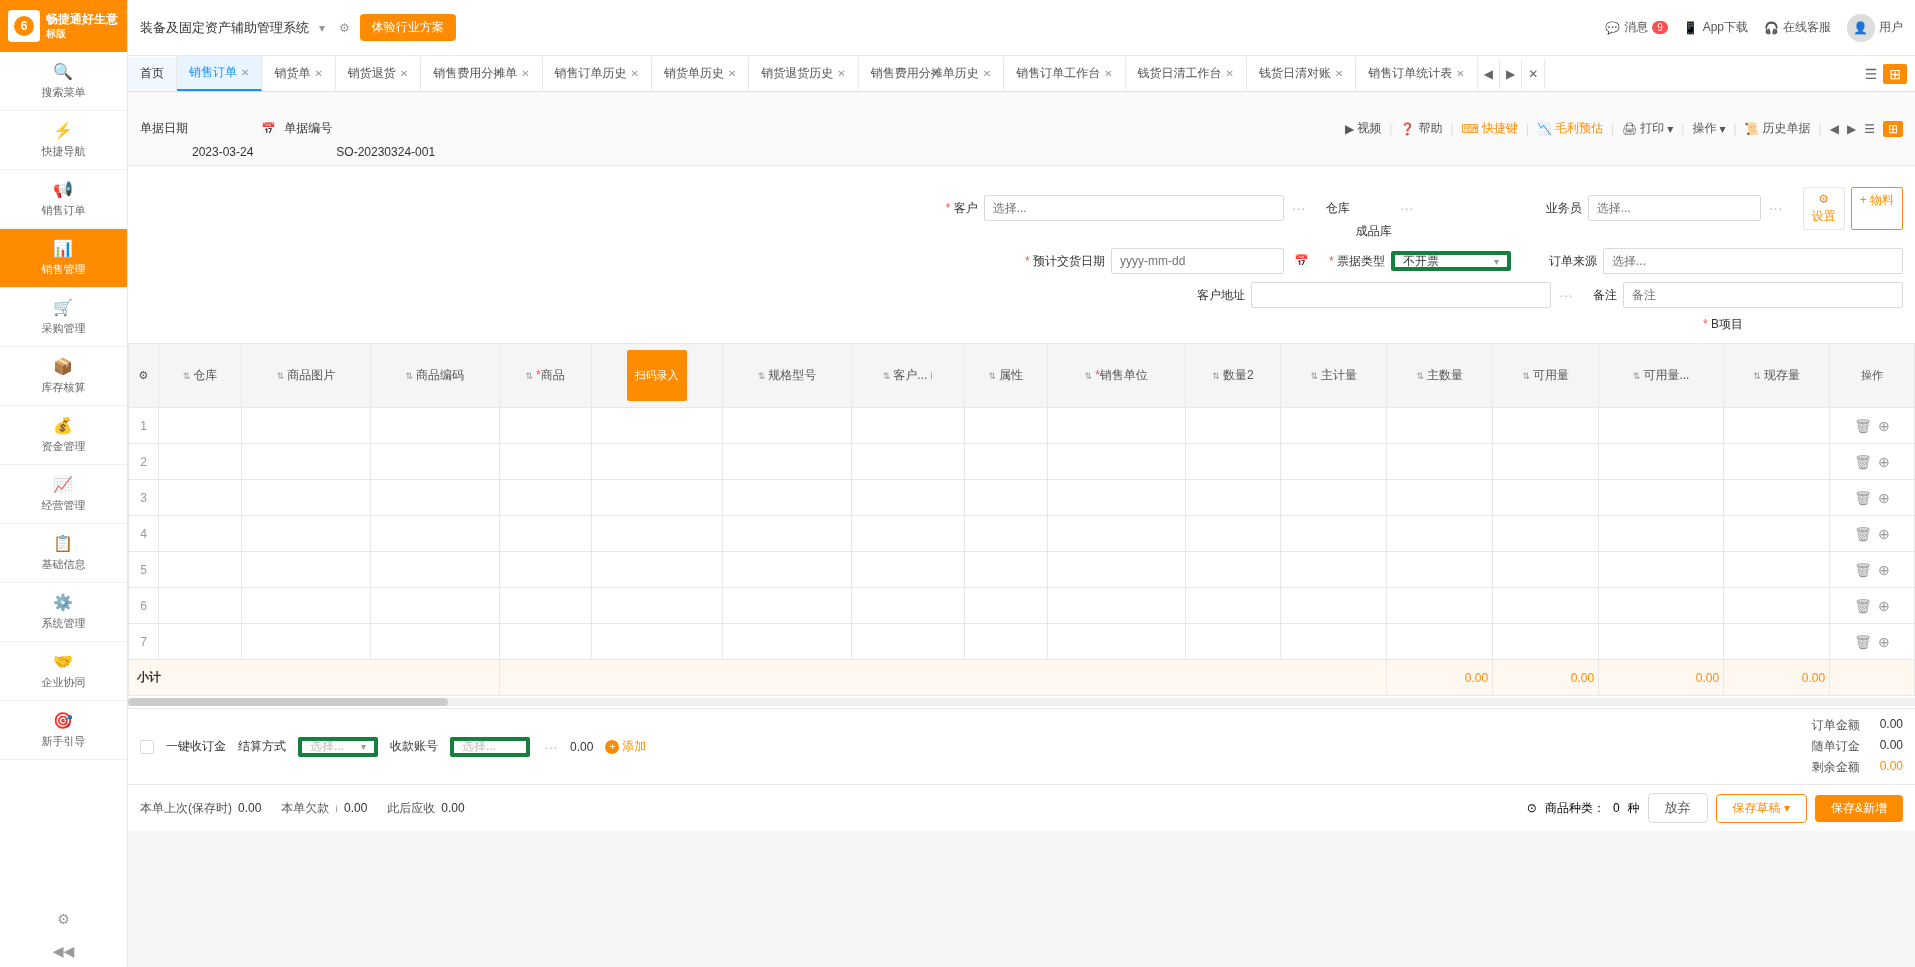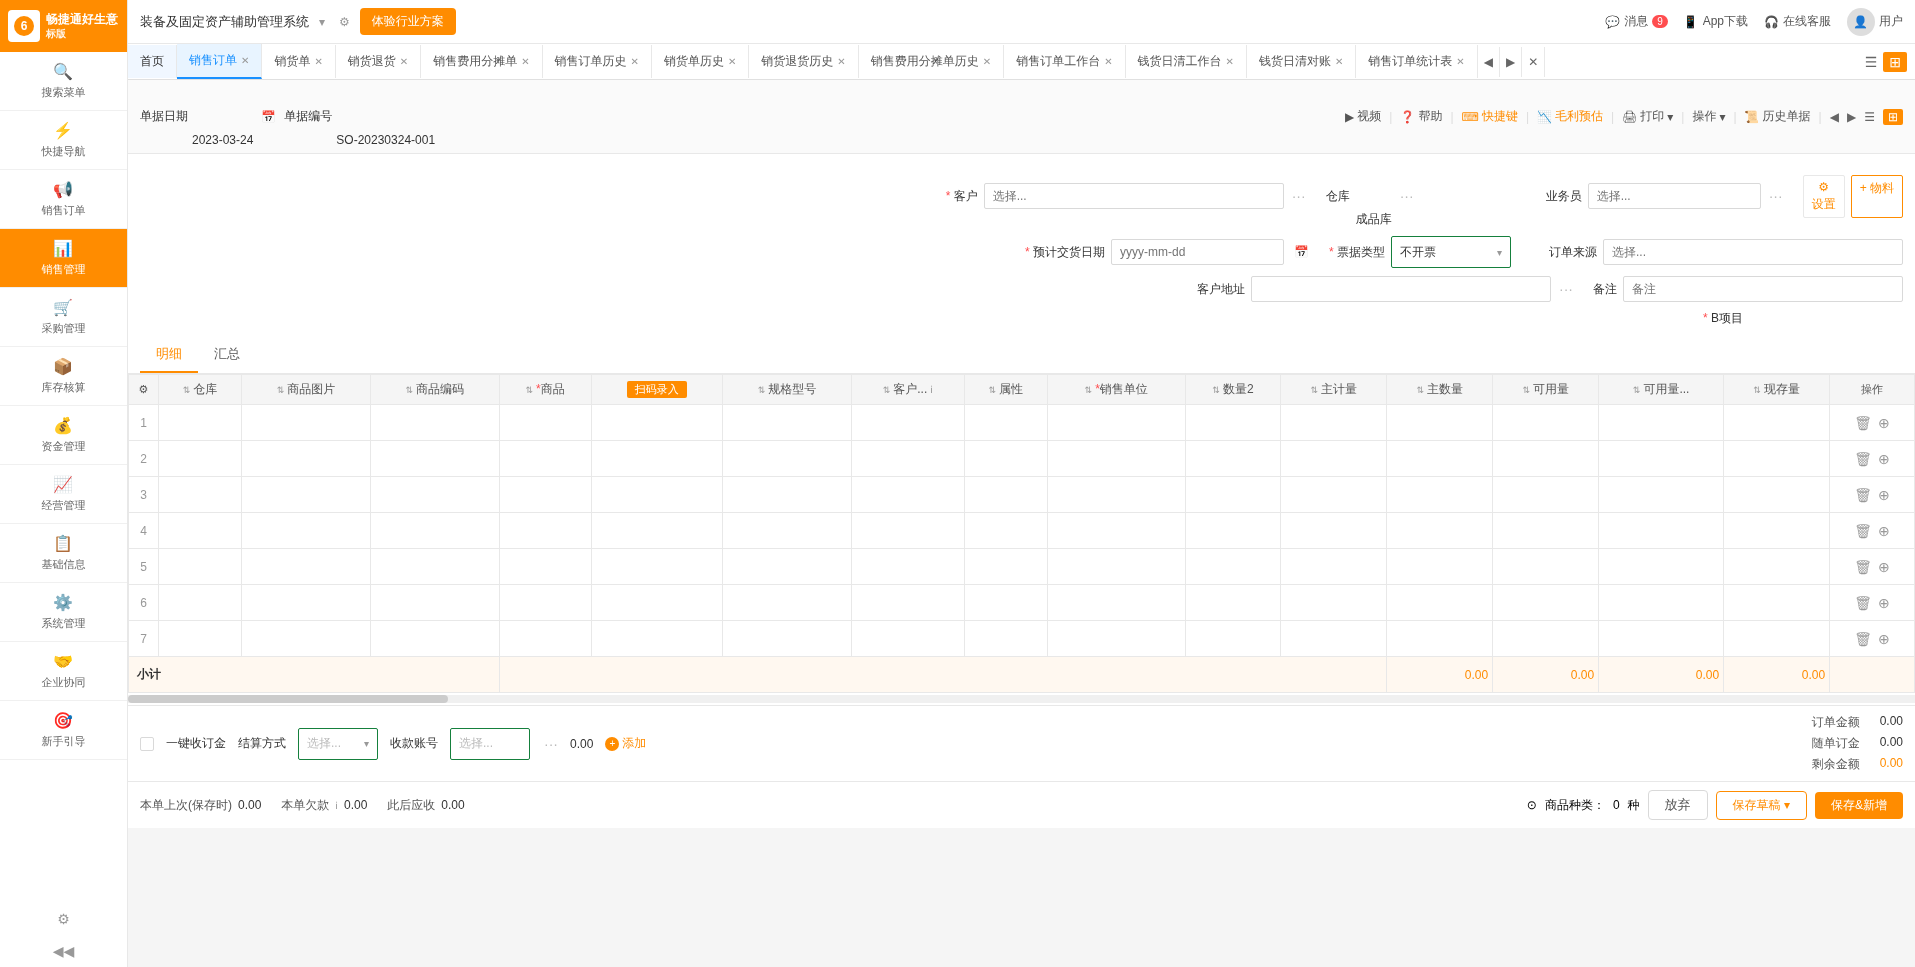--- a/index.html
+++ b/index.html
@@ -16,21 +16,21 @@
     .sidebar-item .s-icon { font-size: 16px; }
     .sidebar-item .s-label { font-size: 11px; text-align: center; }
     .sidebar-bottom { margin-top: auto; display: flex; flex-direction: column; gap: 0; }
     .sidebar-bottom-item { display: flex; flex-direction: column; align-items: center; padding: 8px 4px; cursor: pointer; color: #999; gap: 3px; }
     .sidebar-bottom-item .s-icon { font-size: 14px; }
 
     
     .main { flex: 1; display: flex; flex-direction: column; overflow: hidden; }
 
     
-    .top-header { background: #fff; display: flex; align-items: center; padding: 0 12px; height: 44px; border-bottom: 1px solid #e8e8e8; gap: 10px; }
+    .top-header { background: #fff; display: flex; align-items: center; padding: 0 12px; height: 56px; border-bottom: 1px solid #e8e8e8; gap: 10px; }
     .system-title { font-size: 13px; color: #333; }
     .header-icons { margin-left: auto; display: flex; align-items: center; gap: 16px; color: #555; font-size: 12px; }
     .header-icon-item { display: flex; align-items: center; gap: 4px; cursor: pointer; }
     .badge { background: #ff4d4f; color: #fff; border-radius: 8px; padding: 1px 5px; font-size: 10px; }
     .header-btn-orange { background: #ff8c00; color: #fff; border: none; border-radius: 4px; padding: 5px 12px; cursor: pointer; font-size: 12px; }
     .user-avatar { width: 28px; height: 28px; border-radius: 50%; background: #ddd; display: flex; align-items: center; justify-content: center; font-size: 12px; color: #666; }
 
     
     .tab-bar { background: #fff; display: flex; align-items: center; border-bottom: 1px solid #e0e0e0; overflow: hidden; min-height: 36px; }
     .tab-item { padding: 8px 12px; cursor: pointer; white-space: nowrap; color: #555; font-size: 12px; display: flex; align-items: center; gap: 4px; border-right: 1px solid #e8e8e8; }
@@ -57,35 +57,35 @@
 
     
     .form-body { padding: 10px 12px; display: flex; flex-direction: column; gap: 8px; align-items: flex-end; }
     .form-row { display: flex; align-items: center; gap: 20px; }
     .form-field { display: flex; align-items: center; gap: 6px; min-width: 200px; }
     .form-field .label { color: #333; white-space: nowrap; }
     .form-field .label.req::before { content: '* '; color: #ff4d4f; }
     .form-input { border: 1px solid #d9d9d9; border-radius: 2px; padding: 3px 8px; min-width: 150px; color: #bbb; font-size: 12px; height: 26px; background: #fff; }
     .form-input-wide { min-width: 300px; }
     .form-dots { color: #bbb; cursor: pointer; font-size: 14px; margin-left: 2px; }
-    .select-field { border: 1px solid #15803d; border-radius: 2px; padding: 3px 8px; min-width: 120px; color: #333; font-size: 12px; height: 32px; background: #fff; display: flex; align-items: center; justify-content: space-between; cursor: pointer; }
+    .select-field { border: 4px solid #15803d; border-radius: 2px; padding: 3px 8px; min-width: 120px; color: #333; font-size: 12px; height: 20px; background: #fff; display: flex; align-items: center; justify-content: space-between; cursor: pointer; }
     .select-arrow { color: #999; font-size: 10px; }
     .calendar-icon { color: #999; cursor: pointer; margin-left: 4px; }
 
     
     .detail-tabs { display: flex; border-bottom: 1px solid #e8e8e8; padding: 0 12px; background: #fff; }
     .detail-tab { padding: 8px 16px; cursor: pointer; color: #555; font-size: 13px; border-bottom: 2px solid transparent; }
     .detail-tab.active { color: #ff8c00; border-bottom: 2px solid #ff8c00; font-weight: 500; }
 
     
     .data-table { width: 100%; border-collapse: collapse; background: #fff; }
     .data-table th { background: #f5f5f5; border: 1px solid #e8e8e8; padding: 6px 4px; color: #555; font-weight: normal; white-space: nowrap; font-size: 11px; }
     .data-table td { border: 1px solid #e8e8e8; padding: 6px 4px; color: #333; height: 36px; }
     .data-table .row-num { color: #999; text-align: center; width: 30px; }
-    .scan-btn { background: #ff8c00; color: #fff; border: none; border-radius: 2px; padding: 1px 8px; cursor: pointer; font-size: 11px; white-space: nowrap; }
+    .scan-btn { background: #ff8c00; color: #fff; border: none; border-radius: 2px; padding: 18px 8px; cursor: pointer; font-size: 11px; white-space: nowrap; }
     .action-icons { display: flex; align-items: center; gap: 6px; justify-content: center; }
     .action-icon { color: #999; cursor: pointer; font-size: 14px; }
 
     
     .subtotal-row { background: #fff8f0; }
     .subtotal-row td { color: #ff8c00; font-weight: 500; border: 1px solid #e8e8e8; padding: 6px 4px; }
     .subtotal-label { color: #333 !important; }
     .scroll-bar-track { height: 8px; background: #f0f0f0; margin: 2px 0; }
     .scroll-bar-thumb { width: 320px; height: 8px; background: #ccc; border-radius: 4px; }
 
@@ -398,24 +398,20 @@
           </div>
         </div>
 
         <div class="form-row">
           <div class="form-field">
             <span class="label req">B项目</span>
           </div>
         </div>
       </div>
 
-      <div class="detail-tabs">
-        <div class="detail-tab active">明细</div>
-        <div class="detail-tab">汇总</div>
-      </div>
 
       <div class="table-container">
         <table class="data-table">
           <thead>
             <tr>
               <th class="col-settings">⚙</th>
               <th><span class="th-sort">⇅</span> <span>仓库</span></th>
               <th><span class="th-sort">⇅</span> <span>商品图片</span></th>
               <th><span class="th-sort">⇅</span> <span>商品编码</span></th>
               <th><span class="th-sort">⇅</span> <span style="color:#ff4d4f">*</span><span>商品</span></th>

